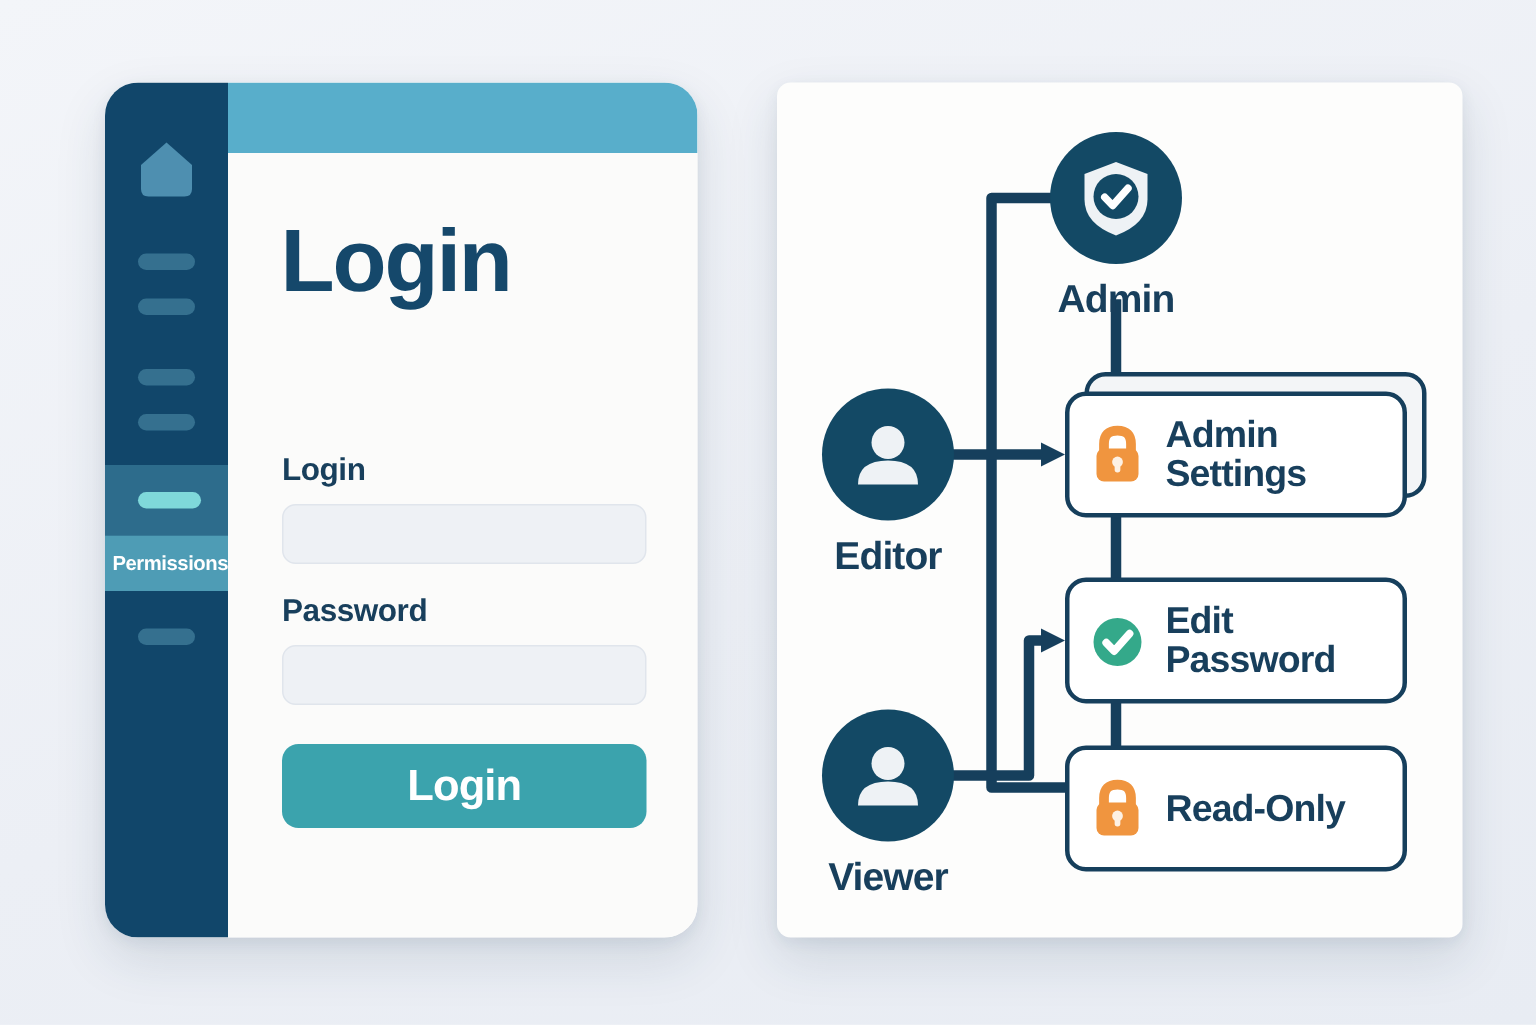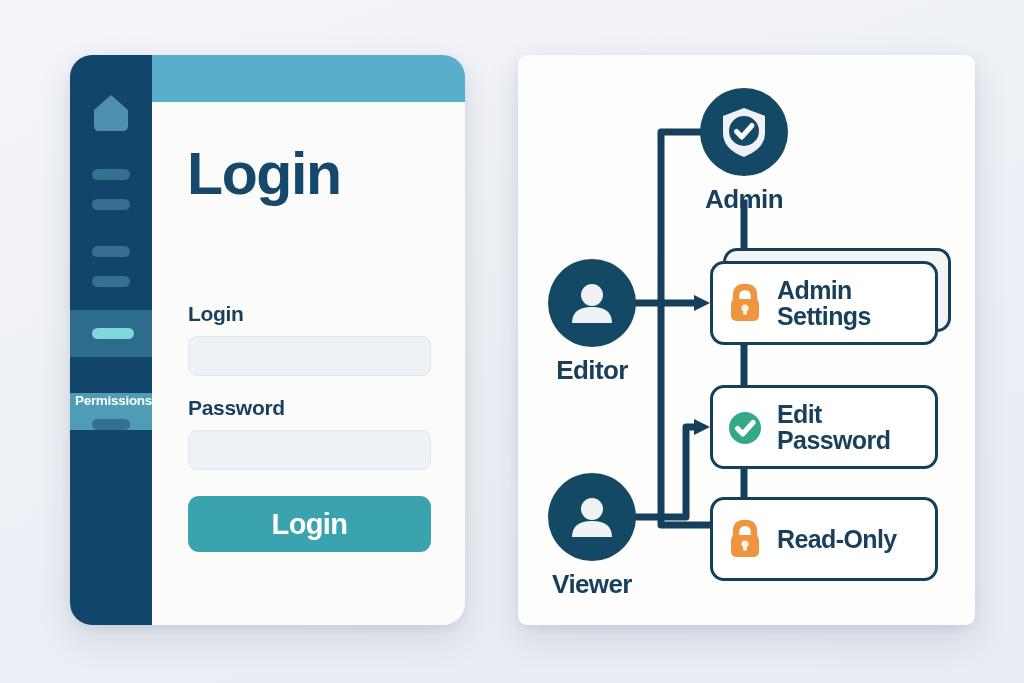--- a/index.html
+++ b/index.html
@@ -80,22 +80,21 @@
     border-radius: 6px;
     background: #7fd8da;
   }
 
   .perm-band {
     position: absolute;
     left: 0;
     width: 82px;
     background: #4e9cb5;
     display: flex;
-    align-items: flex-start;
-    margin-top: 36px;
+    align-items: center;
   }
   .perm-band-label {
     color: #ffffff;
     font-size: 13.5px;
     font-weight: 600;
     letter-spacing: -0.3px;
     padding-left: 5px;
     white-space: nowrap;
   }
 

